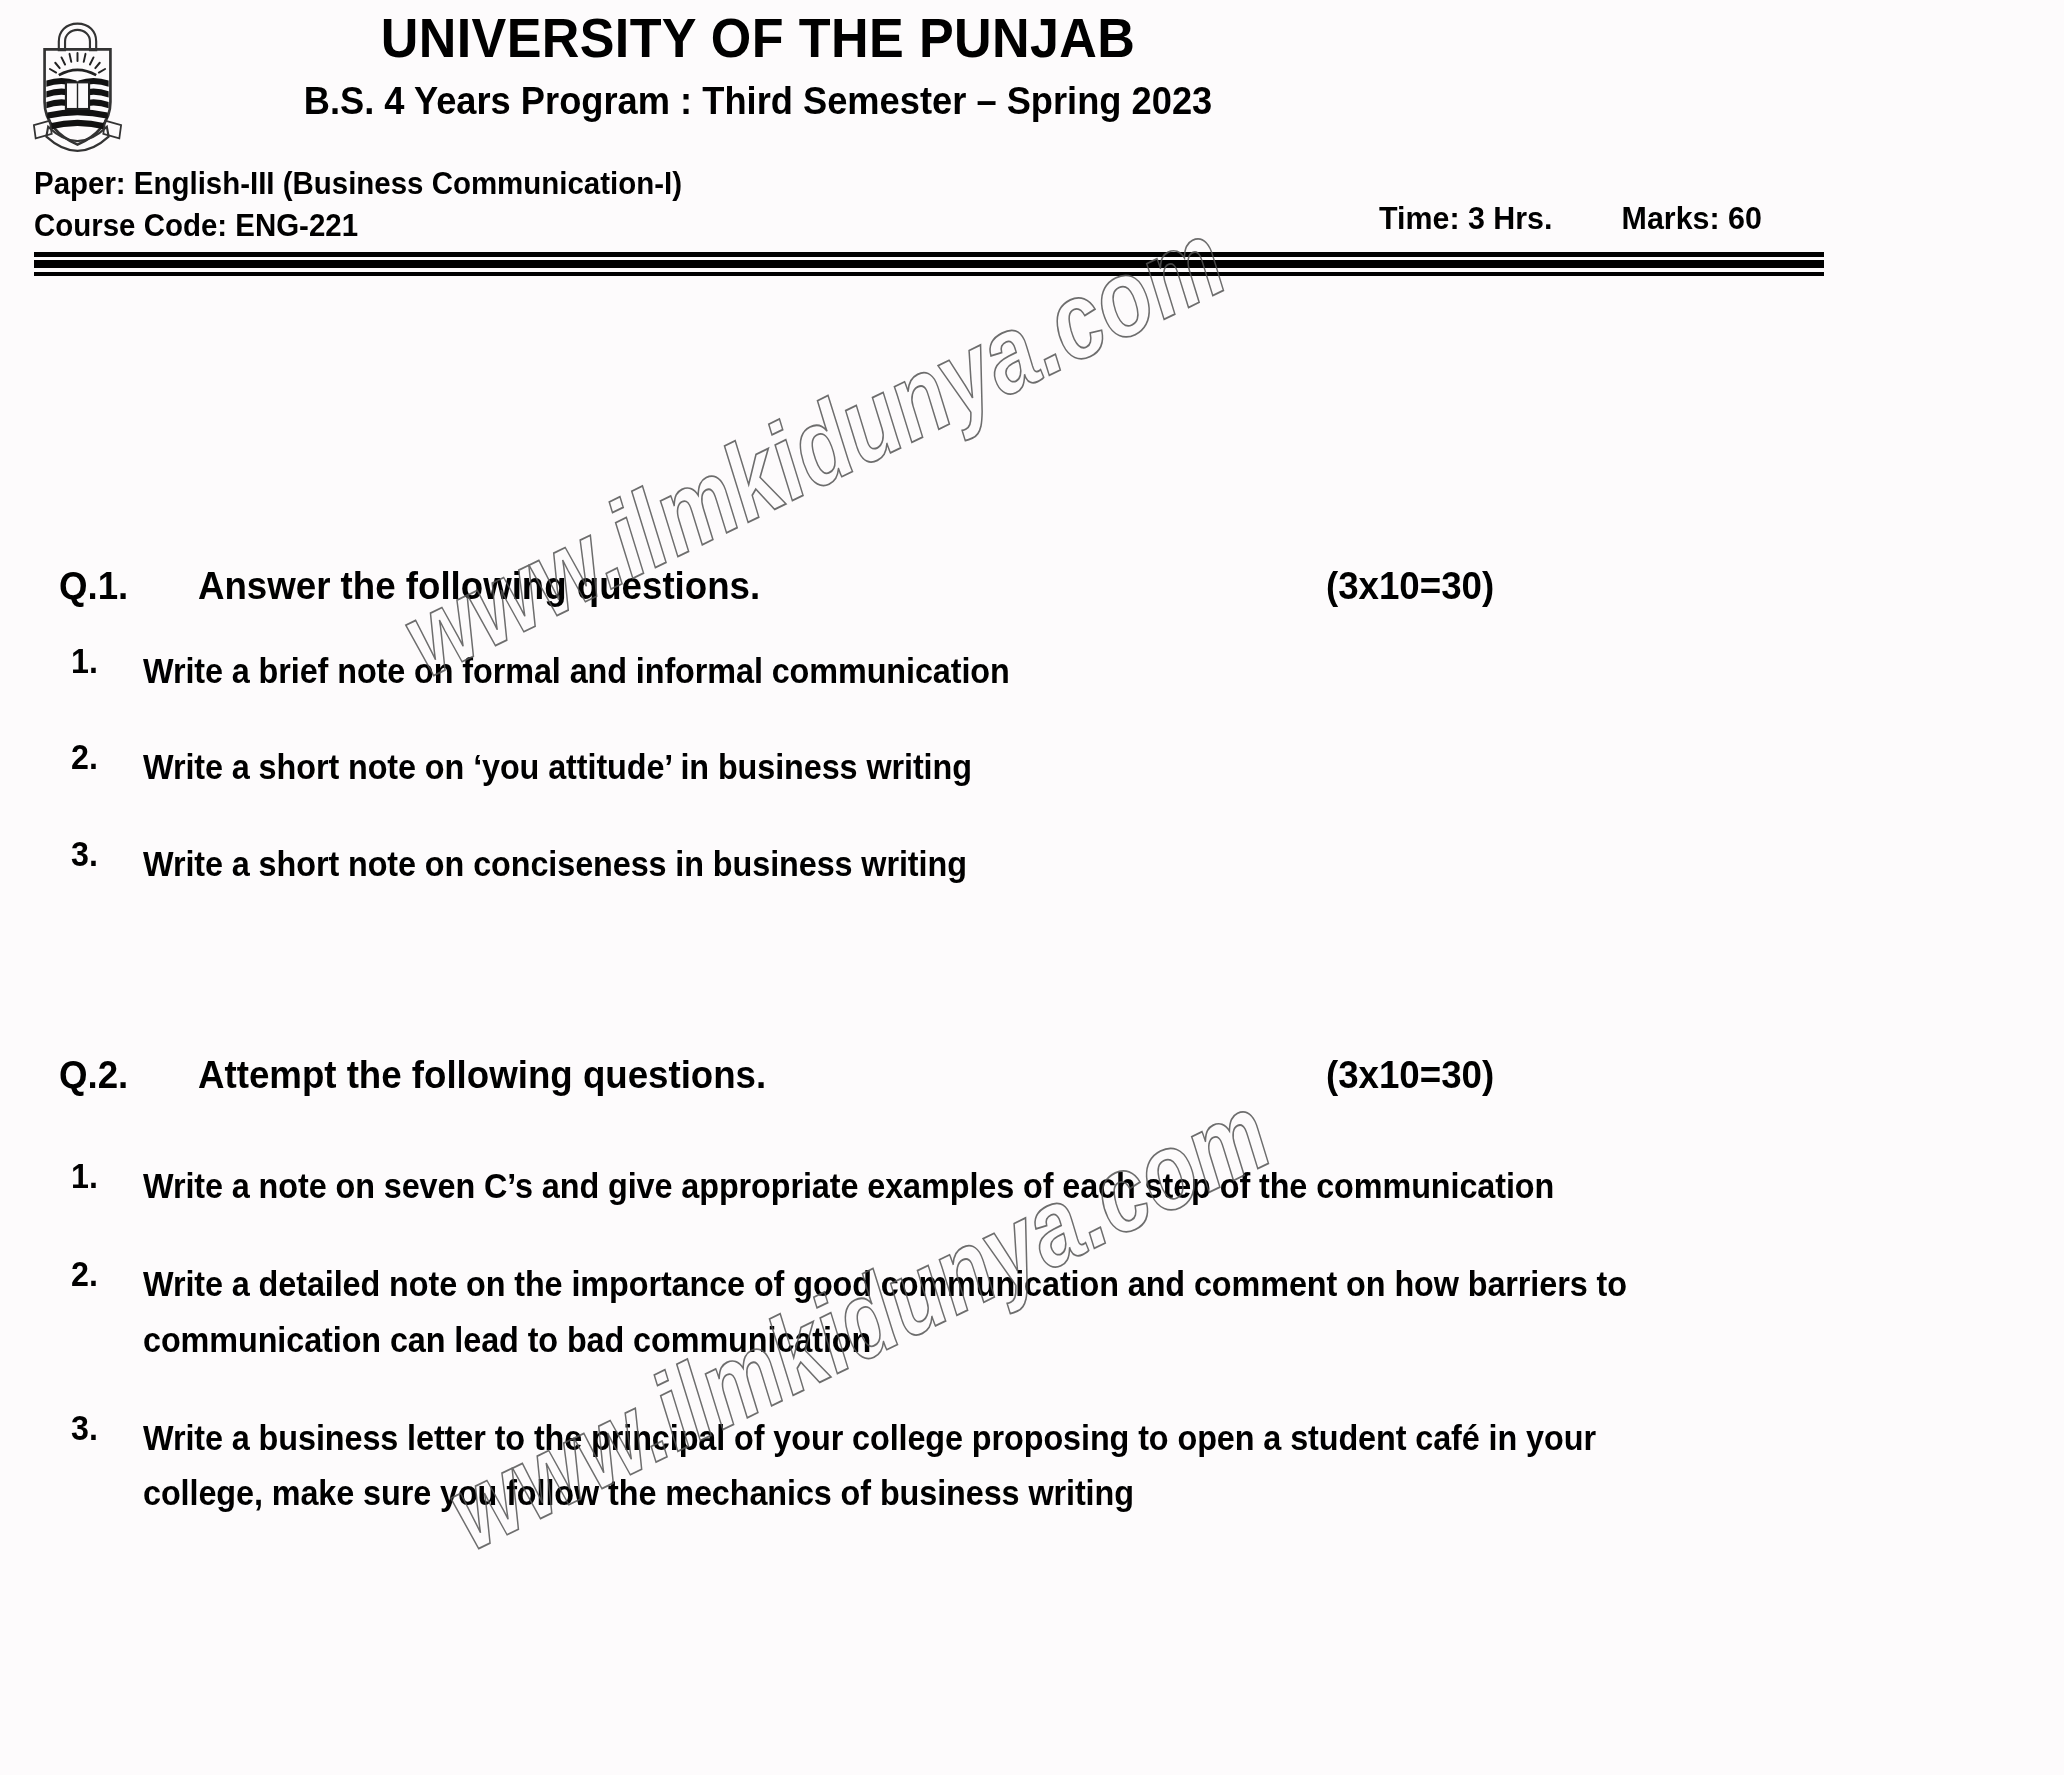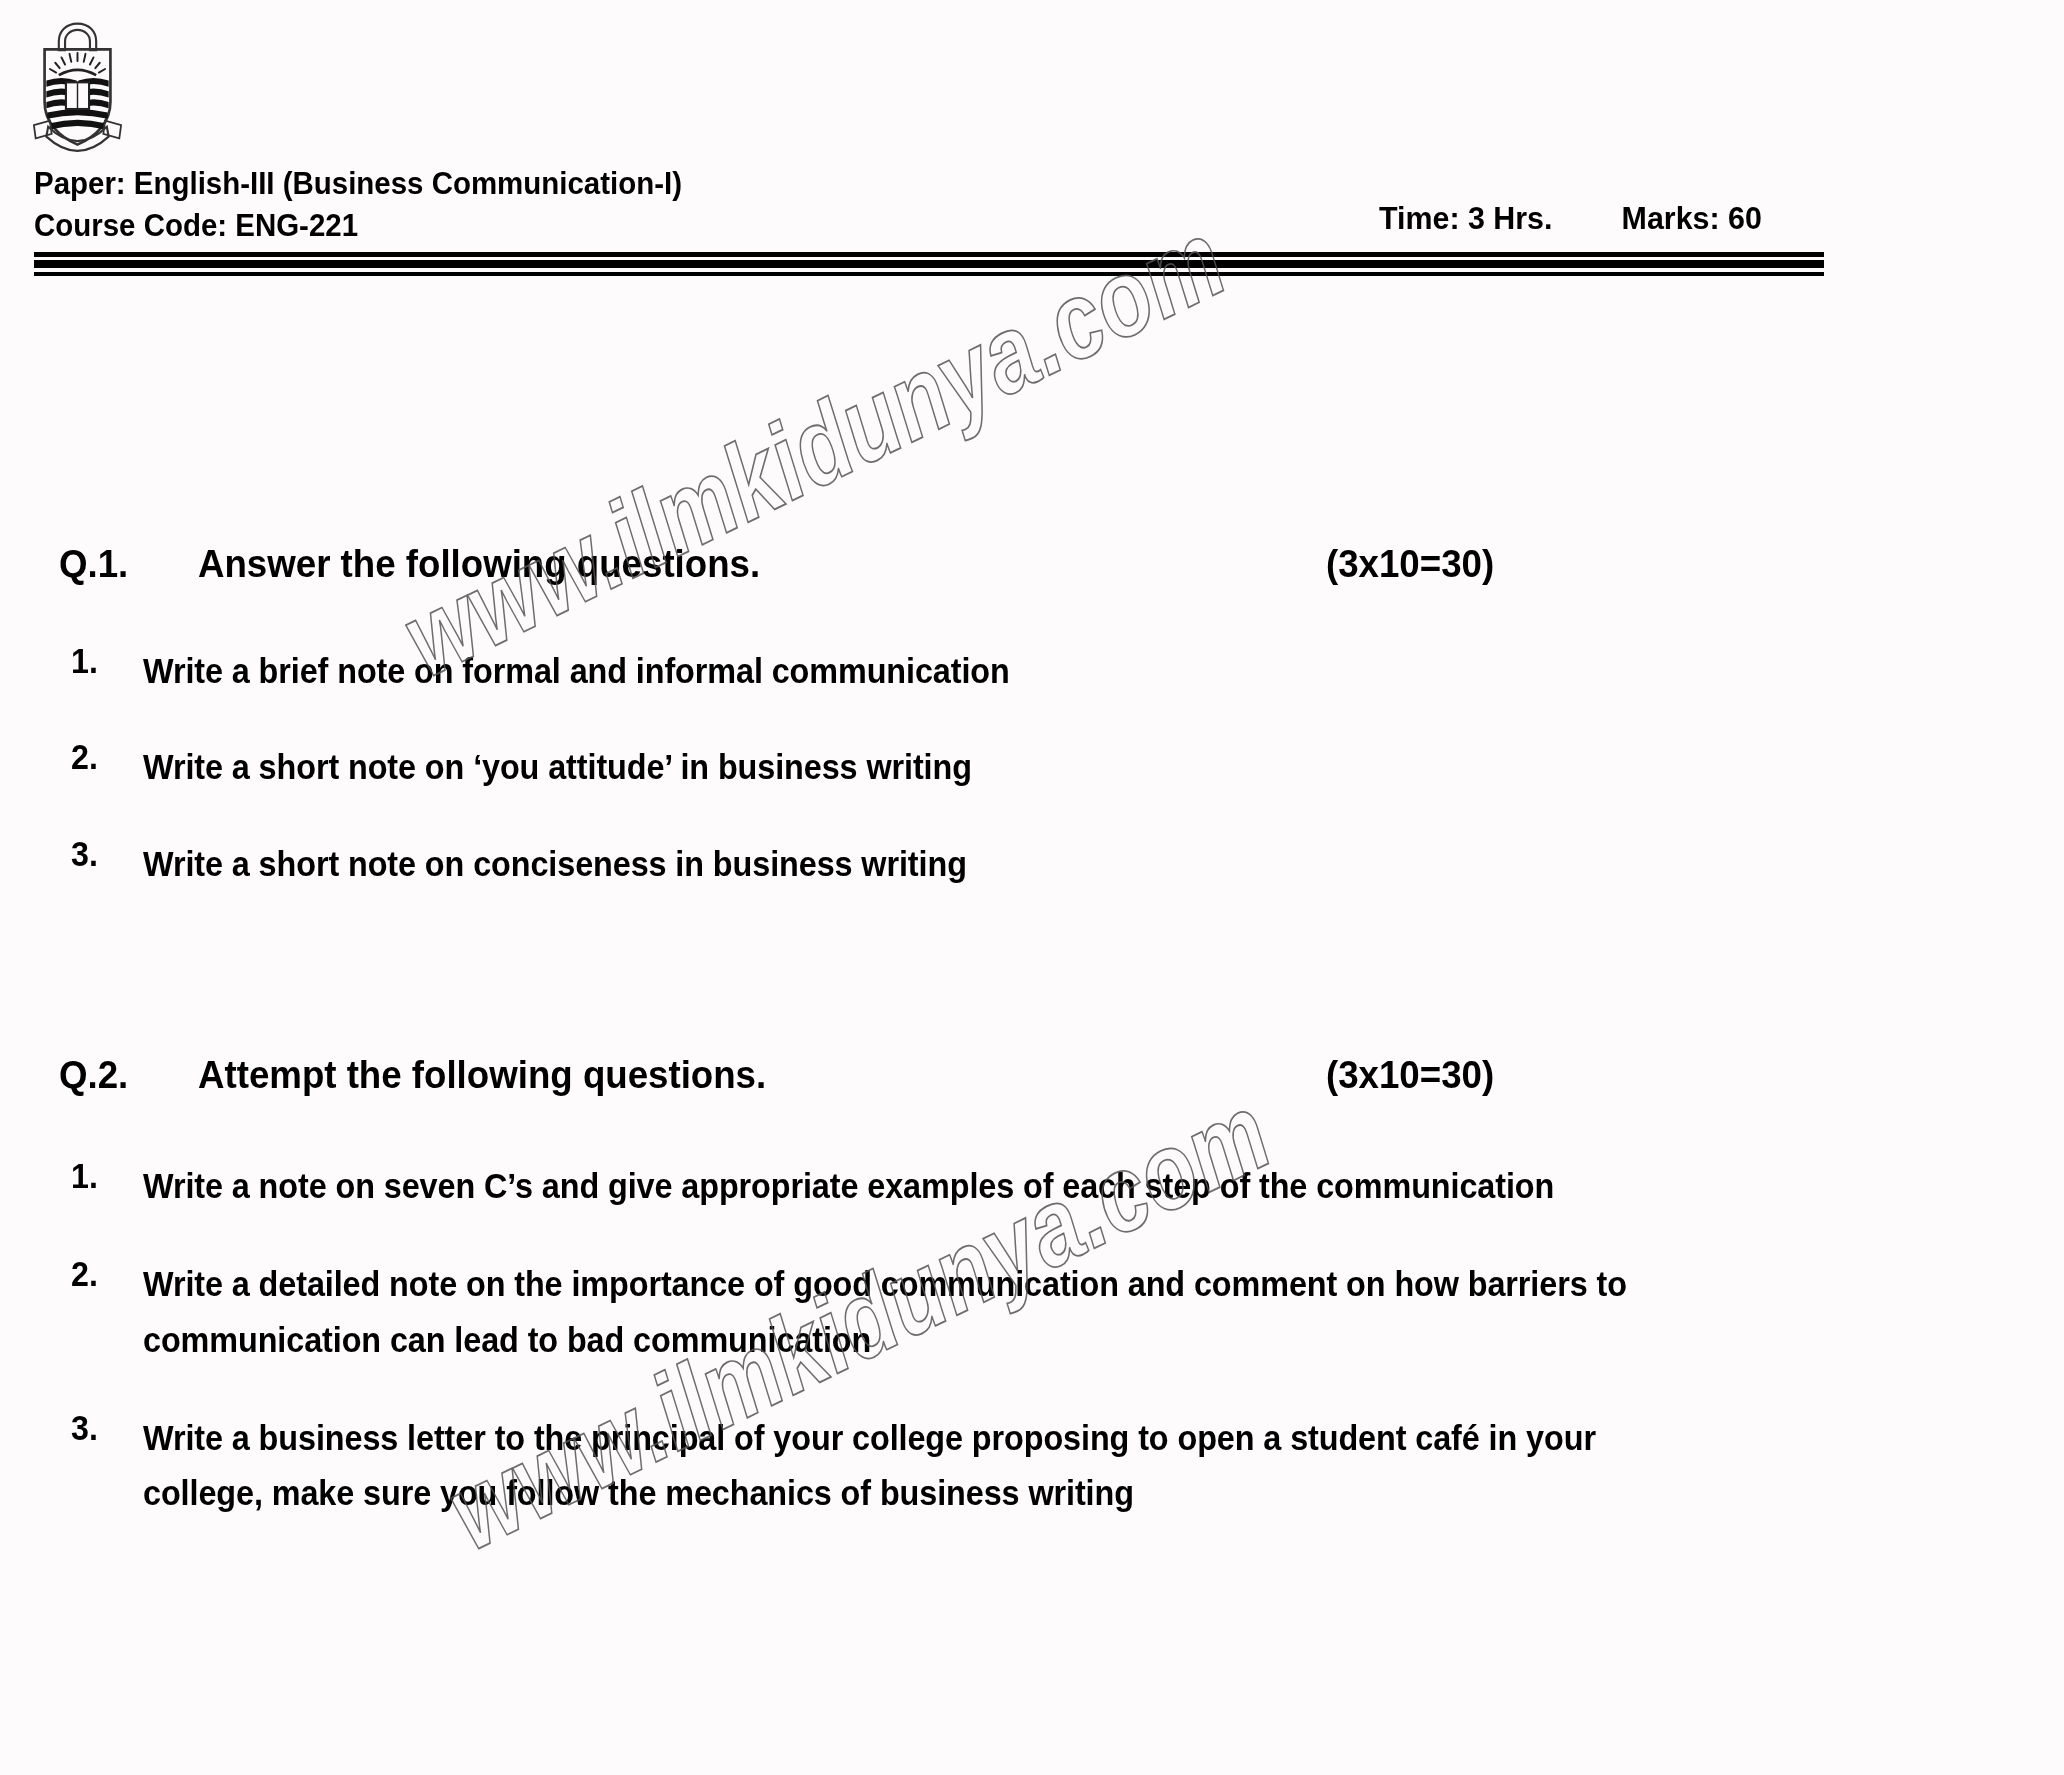--- a/index.html
+++ b/index.html
@@ -134,21 +134,21 @@
     font-weight: bold; font-size: 39px; white-space: nowrap;
     transform: scaleX(0.94); transform-origin: left top;
   }
   .qhead .q-marks {
     position: absolute; left: 1326px; top: 0;
     font-family: "Liberation Sans Narrow", "Liberation Sans", sans-serif;
     font-weight: bold; font-size: 39px; white-space: nowrap;
     transform: scaleX(0.94); transform-origin: left top;
   }
 
-  #q1-head { top: 542px; }
+  #q1-head { top: 564px; }
   #q2-head { top: 1053px; }
 
   #q1-list { position: absolute; left: 0; top: 643px; width: 1960px; }
   #q2-list { position: absolute; left: 0; top: 1158px; width: 1960px; }
 
   .qitem {
     position: relative;
     min-height: 48px;
   }
   #q1-list .qitem { margin-bottom: 41px; }
@@ -236,20 +236,24 @@
 
         <rect x="46" y="70" width="26" height="30" fill="#fdfbfc" stroke="#222" stroke-width="2.4"></rect>
         <line x1="59" y1="71" x2="59" y2="99" stroke="#222" stroke-width="1.6"></line>
 
         <path d="M10 118 L28 113 L30 128 L12 133 Z" fill="none" stroke="#333" stroke-width="2"></path>
         <path d="M108 118 L90 113 L88 128 L106 133 Z" fill="none" stroke="#333" stroke-width="2"></path>
         <path d="M26 120 Q59 152 92 120 L94 131 Q59 163 24 131 Z" fill="none" stroke="#333" stroke-width="2.4"></path>
       </svg>
     </div>
 
+    <div id="title-block">
+      <div id="uni-title">UNIVERSITY OF THE PUNJAB</div>
+      <div id="program-line">B.S. 4 Years Program : Third Semester – Spring 2023</div>
+    </div>
 
     <div id="paper-line">Paper: English-III (Business Communication-I)</div>
     <div id="course-line">Course Code: ENG-221</div>
 
 
     <div id="time-marks">
       <span>Time: 3 Hrs.</span>
       <span class="marks-gap"></span>
       <span>Marks: 60</span>
     </div>

